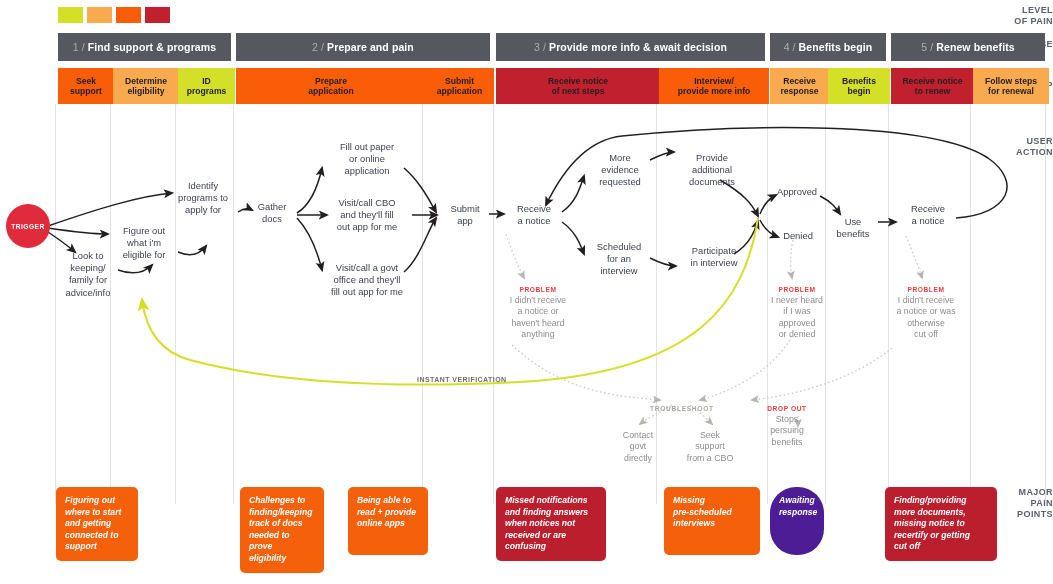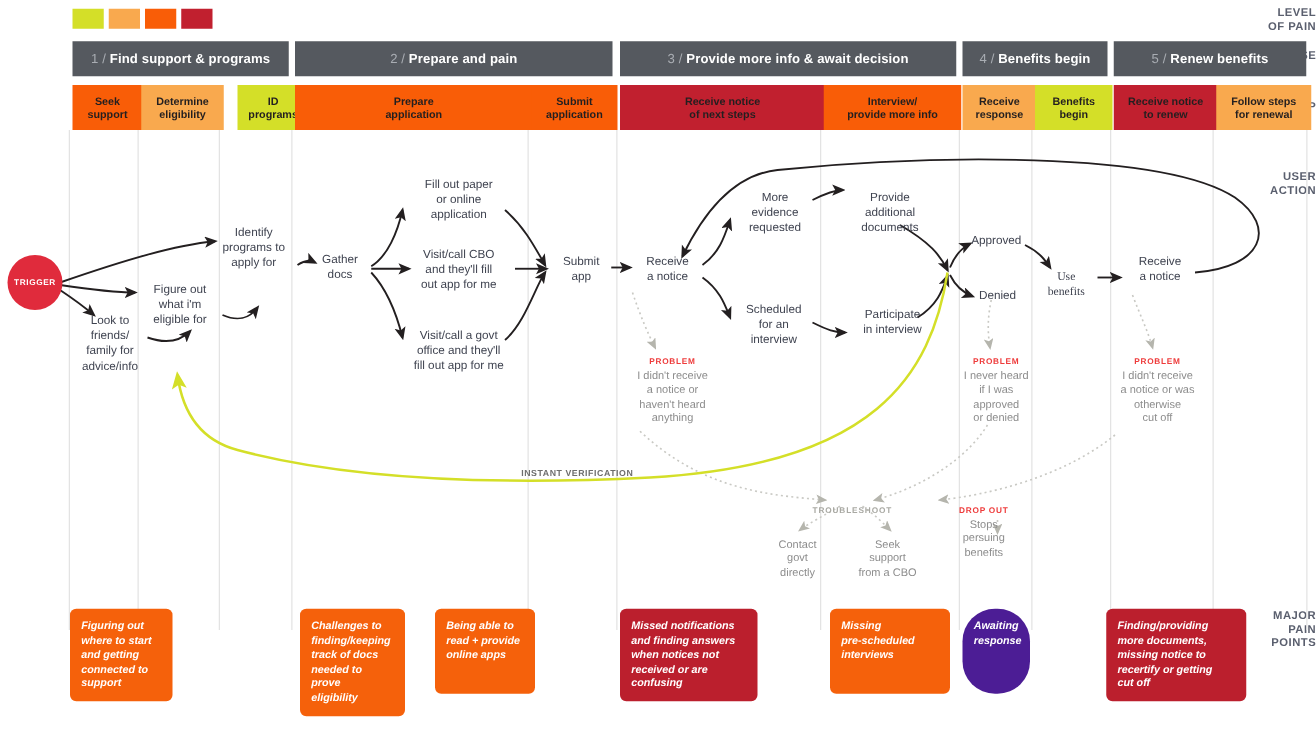--- a/index.html
+++ b/index.html
@@ -155,21 +155,21 @@
       </div>
     </div>
 
   <div id="step-host">
       <div class="step" style="left: 58px; width: 52px; background: rgb(249, 93, 7);">
         <div><span>Seek</span><br><span>support</span></div>
       </div>
       <div class="step" style="left: 113px; width: 62px; background: rgb(249, 169, 78);">
         <div><span>Determine</span><br><span>eligibility</span></div>
       </div>
-      <div class="step" style="left: 190px; width: 53px; background: rgb(212, 223, 40);">
+      <div class="step" style="left: 178px; width: 53px; background: rgb(212, 223, 40);">
         <div><span>ID</span><br><span>programs</span></div>
       </div>
       <div class="step" style="left: 236px; width: 186px; background: rgb(249, 93, 7);">
         <div><span>Prepare</span><br><span>application</span></div>
       </div>
       <div class="step" style="left: 425px; width: 65px; background: rgb(249, 93, 7);">
         <div><span>Submit</span><br><span>application</span></div>
       </div>
       <div class="step" style="left: 496px; width: 160px; background: rgb(193, 32, 47);">
         <div><span>Receive notice</span><br><span>of next steps</span></div>
@@ -266,36 +266,36 @@
     <g fill="none" stroke="#d4df28" stroke-width="2" marker-end="url(#ahy)">
       <path d="M758,218 C745,300 700,372 520,382 C400,388 280,384 190,360 C160,352 146,330 142,300"></path>
     </g>
   </svg>
 
   <div class="trigger" style="left:6px;top:204px;">
     <span>TRIGGER</span>
   </div>
 
   <div id="node-host">
-      <div class="node" style="left: 56px; top: 250px; width: 64px;"><span>Look to</span><br><span>friends/</span><br><span>family for</span><br><span>advice/info</span></div>
+      <div class="node" style="left: 56px; top: 250px; width: 64px;"><span>Look to</span><br><span>keeping/</span><br><span>family for</span><br><span>advice/info</span></div>
       <div class="node" style="left: 110px; top: 225px; width: 68px;"><span>Figure out</span><br><span>what i'm</span><br><span>eligible for</span></div>
       <div class="node" style="left: 168px; top: 180px; width: 70px;"><span>Identify</span><br><span>programs to</span><br><span>apply for</span></div>
       <div class="node" style="left: 247px; top: 201px; width: 50px;"><span>Gather</span><br><span>docs</span></div>
       <div class="node" style="left: 325px; top: 141px; width: 84px;"><span>Fill out paper</span><br><span>or online</span><br><span>application</span></div>
       <div class="node" style="left: 322px; top: 197px; width: 90px;"><span>Visit/call CBO</span><br><span>and they'll fill</span><br><span>out app for me</span></div>
       <div class="node" style="left: 318px; top: 262px; width: 98px;"><span>Visit/call a govt</span><br><span>office and they'll</span><br><span>fill out app for me</span></div>
       <div class="node" style="left: 441px; top: 203px; width: 48px;"><span>Submit</span><br><span>app</span></div>
       <div class="node" style="left: 506px; top: 203px; width: 56px;"><span>Receive</span><br><span>a notice</span></div>
       <div class="node" style="left: 589px; top: 152px; width: 62px;"><span>More</span><br><span>evidence</span><br><span>requested</span></div>
       <div class="node" style="left: 588px; top: 241px; width: 62px;"><span>Scheduled</span><br><span>for an</span><br><span>interview</span></div>
       <div class="node" style="left: 677px; top: 152px; width: 70px;"><span>Provide</span><br><span>additional</span><br><span>documents</span></div>
       <div class="node" style="left: 678px; top: 245px; width: 72px;"><span>Participate</span><br><span>in interview</span></div>
       <div class="node" style="left: 770px; top: 186px; width: 54px;"><span>Approved</span></div>
       <div class="node" style="left: 776px; top: 230px; width: 44px;"><span>Denied</span></div>
-      <div class="node" style="left: 828px; top: 216px; width: 50px; font-family: Liberation Serif, serif;"><span>Use</span><br><span>benefits</span></div>
+      <div class="node" style="left: 828px; top: 216px; width: 50px;"><span>Use</span><br><span>benefits</span></div>
       <div class="node" style="left: 900px; top: 203px; width: 56px;"><span>Receive</span><br><span>a notice</span></div>
     </div>
 
   <div id="ann-host">
       <div class="ann" style="left: 488px; top: 286px; width: 100px;">
         <div class="tag" style="color: rgb(238, 59, 59);">PROBLEM</div>
         <div class="body"><span>I didn't receive</span><br><span>a notice or</span><br><span>haven't heard</span><br><span>anything</span></div>
       </div>
       <div class="ann" style="left: 752px; top: 286px; width: 90px;">
         <div class="tag" style="color: rgb(238, 59, 59);">PROBLEM</div>

